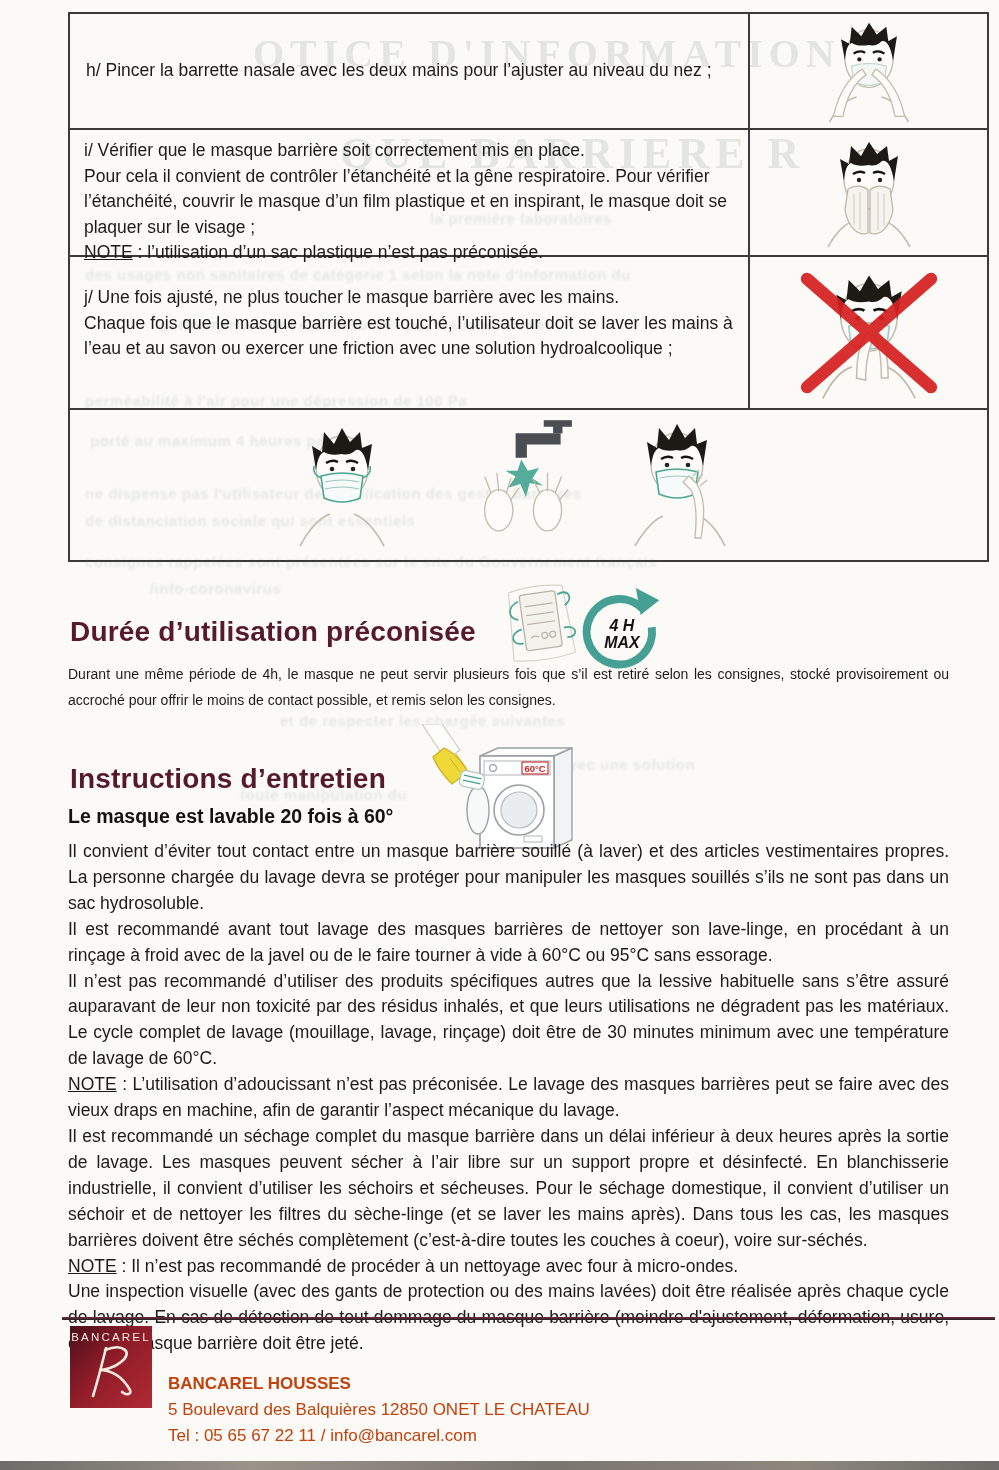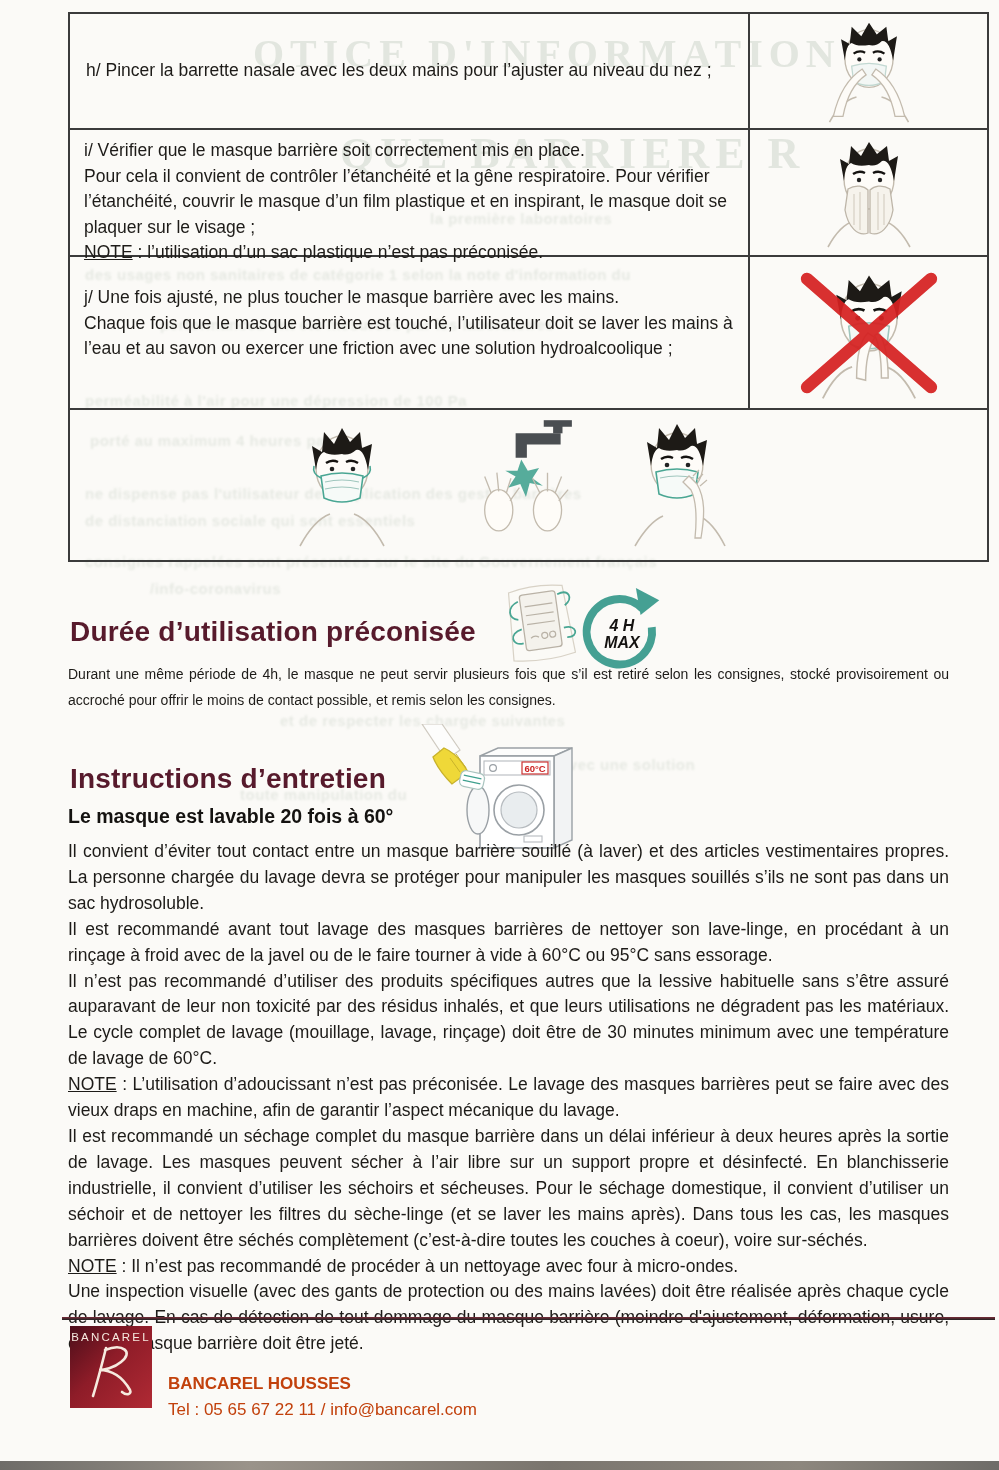--- a/index.html
+++ b/index.html
@@ -234,17 +234,18 @@
           <stop offset="1" stop-color="#b02a34"></stop>
       </linearGradient>
     </defs>
     <rect width="82" height="82" fill="url(#lg)"></rect>
     <text x="41" y="15" text-anchor="middle" font-family="Liberation Sans, sans-serif" font-size="11.5" letter-spacing="2.2" fill="#f6eadf">BANCAREL</text>
     <path d="M36,22 C32,38 28,54 23,70 M35,24 C53,17 64,26 51,36 C44,42 34,44 29,44 C41,44 52,50 60,64 C62,68 57,70 52,66" stroke="#f6eadf" stroke-width="2.6" fill="none" stroke-linecap="round"></path>
   </svg>
 
   <div class="foot-text">
     <div class="l1">BANCAREL HOUSSES</div>
+    <div>5 Boulevard des Balquières 12850 ONET LE CHATEAU</div>
     <div>Tel : 05 65 67 22 11 / info@bancarel.com</div>
   </div>
 
   <div class="scan-strip"></div>
 </div>
 
 </body></html>

